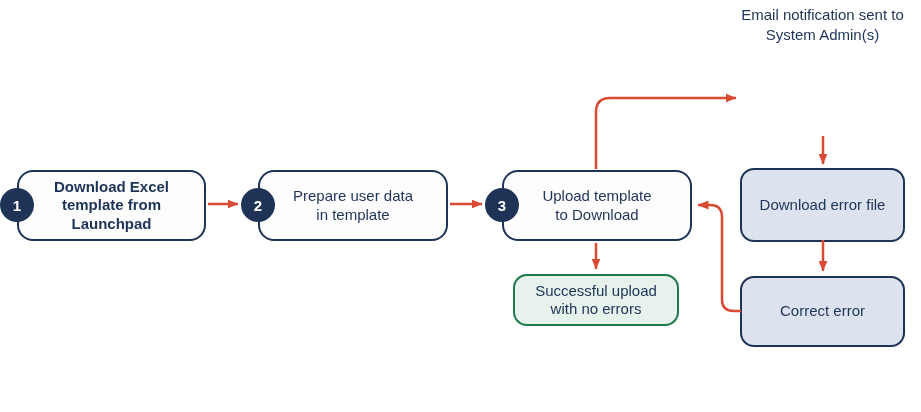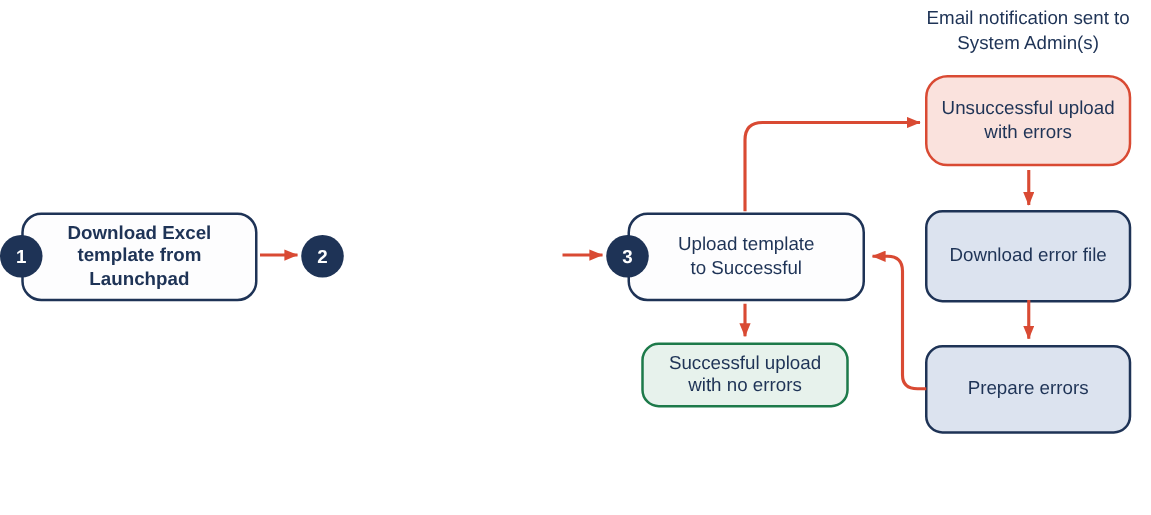--- a/index.html
+++ b/index.html
@@ -123,28 +123,28 @@
   </svg>
 
   <div class="note note-top">Email notification sent to
 System Admin(s)</div>
 
   <div class="node node-step1">Download Excel
 template from
 Launchpad</div>
   <div class="badge badge-1">1</div>
 
+  <div class="node node-step2">Prepare user data
+in template</div>
   <div class="badge badge-2">2</div>
 
   <div class="node node-step3">Upload template
-to Successful</div>
+to Download</div>
   <div class="badge badge-3">3</div>
 
-  <div class="node node-unsuccessful">Unsuccessful upload
-with errors</div>
   <div class="node node-download-error">Download error file</div>
-  <div class="node node-correct-errors">Prepare errors</div>
+  <div class="node node-correct-errors">Correct error</div>
 
   <div class="node node-successful">Successful upload
 with no errors</div>
 
 
 </div>
 
 </body></html>

